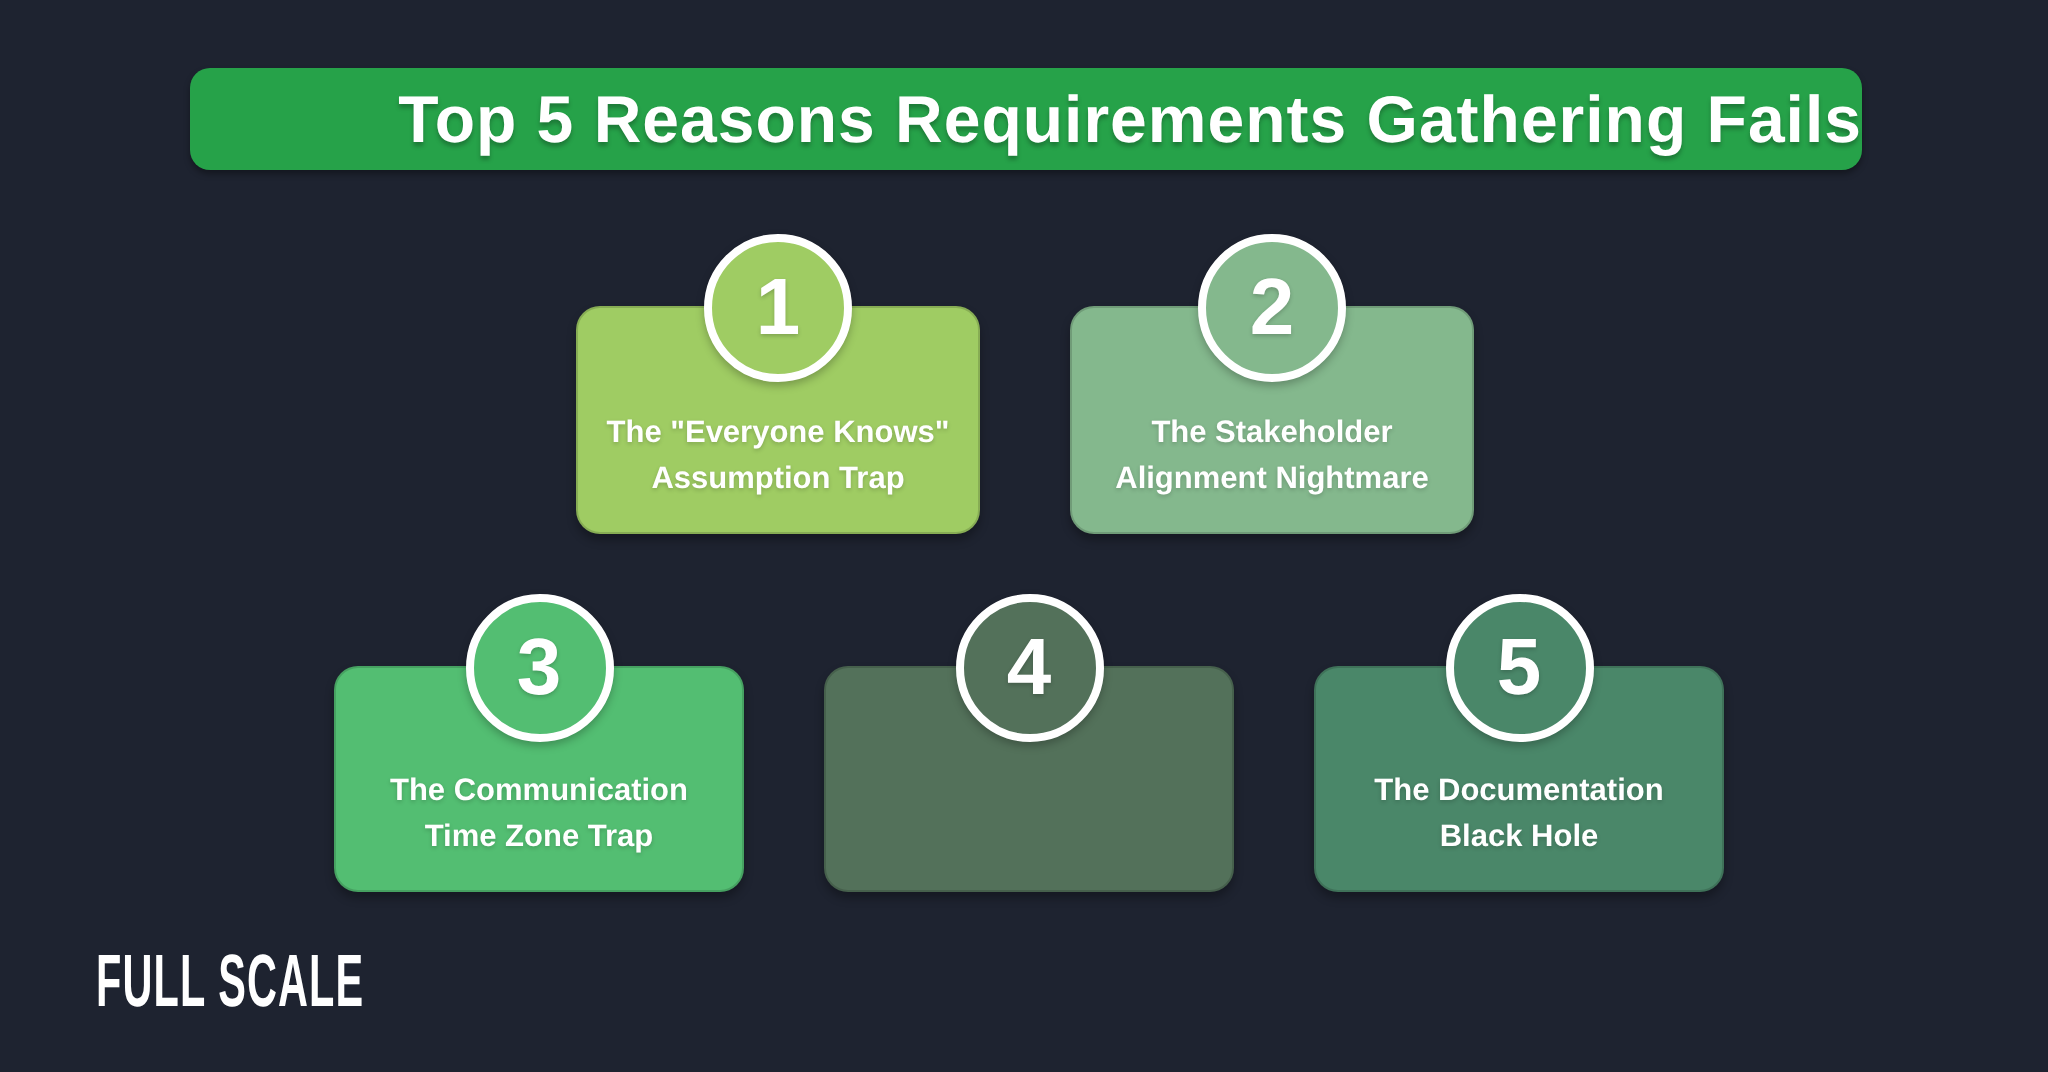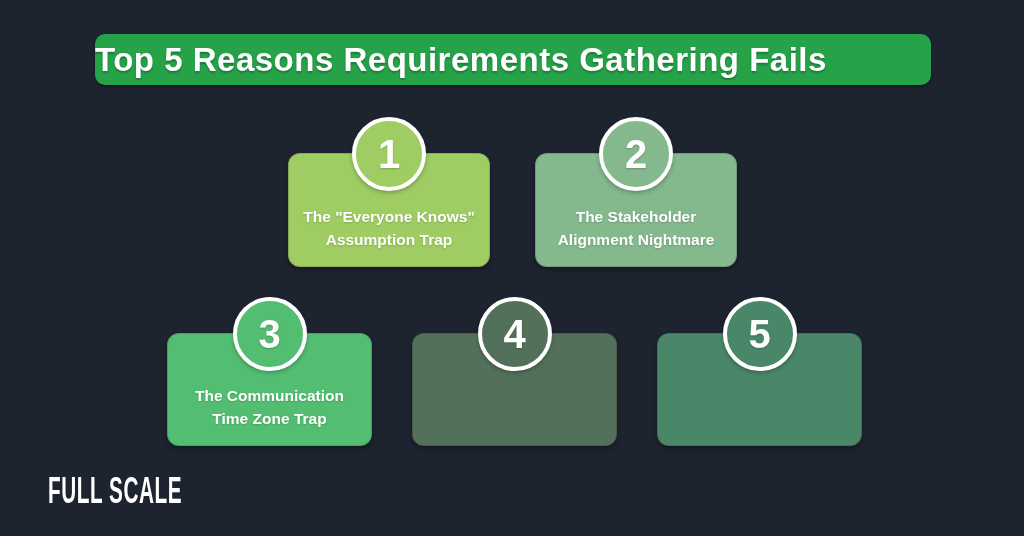--- a/index.html
+++ b/index.html
@@ -17,21 +17,21 @@
   .title-banner {
     position: absolute;
     left: 95px;
     top: 34px;
     width: 836px;
     height: 51px;
     background: #26A249;
     border-radius: 10px;
     display: flex;
     align-items: center;
-    justify-content: flex-start;
+    justify-content: flex-end;
     box-shadow: 0 2px 3px rgba(0,0,0,0.35);
   }
   .title-banner h1 {
     color: #FFFFFF;
     font-size: 33px;
     font-weight: bold;
     letter-spacing: 0.5px;
     white-space: nowrap;
     text-shadow: 0 2px 2px rgba(0,0,0,0.25);
   }
@@ -132,17 +132,19 @@
   <div class="card card-4" style="--card-color: #53715A;">
     <div class="circle">
       <span class="num">4</span>
     </div>
   </div>
 
   <div class="card card-5" style="--card-color: #4A8769;">
     <div class="circle">
       <span class="num">5</span>
     </div>
+    <div class="card-title">The Documentation
+Black Hole</div>
   </div>
 
   <div class="brand-logo">FULL SCALE</div>
 
 </div>
 
 </body></html>

